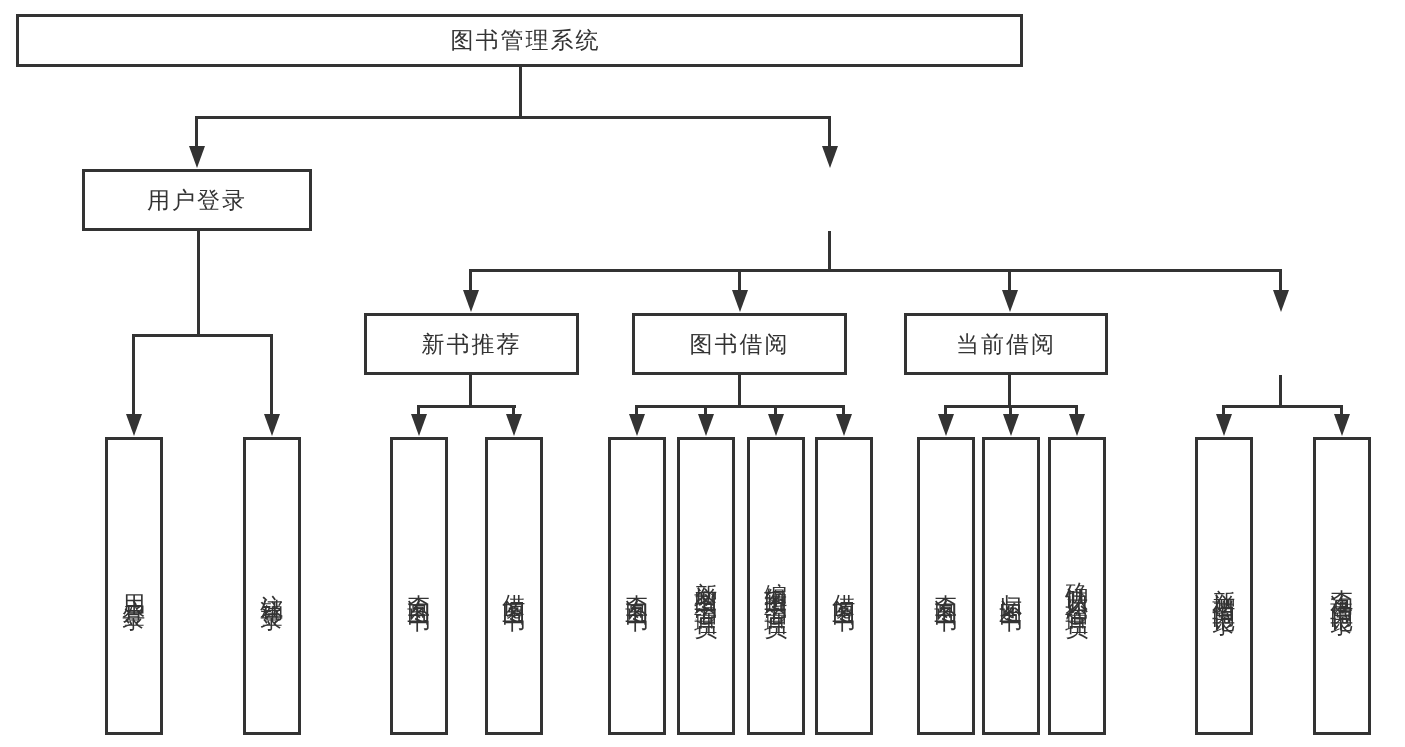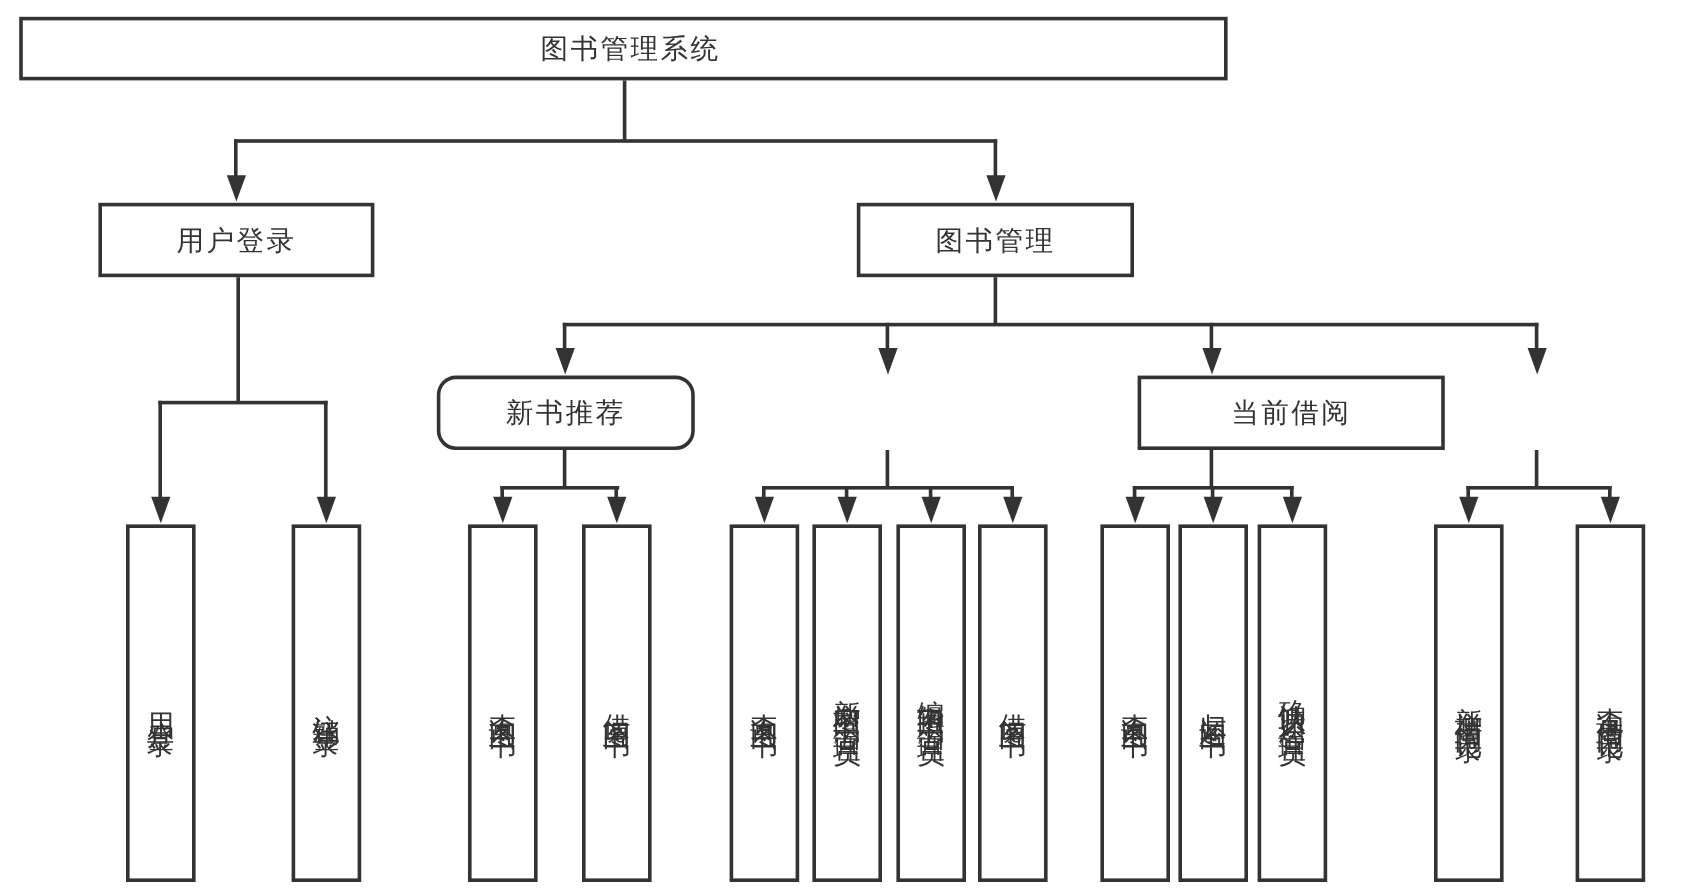--- a/index.html
+++ b/index.html
@@ -73,24 +73,24 @@
   }
 </style>
 </head>
 <body>
 
 <div class="canvas">
 
   <div class="node rootnode" style="left:16px; top:14px; width:1007px; height:53px;padding-left:12px;">图书管理系统</div>
 
   <div class="node hnode" style="left:82px; top:169px; width:230px;">用户登录</div>
-  <div class="node hnode" style="left:714px; top:169px; width:231px;">图书管理</div>
 
-  <div class="node hnode" style="left:364px; top:313px; width:215px;border-radius:16px;">新书推荐</div>
-  <div class="node hnode" style="left:948px; top:313px; width:256px;">当前借阅</div>
+  <div class="node hnode" style="left:364px; top:313px; width:215px;">新书推荐</div>
+  <div class="node hnode" style="left:632px; top:313px; width:215px;">图书借阅</div>
+  <div class="node hnode" style="left:904px; top:313px; width:204px;">当前借阅</div>
 
   <div class="node vnode" style="left:105px;">用户登录</div>
   <div class="node vnode" style="left:243px;">注销登录</div>
 
   <div class="node vnode" style="left:390px;">查询图书</div>
   <div class="node vnode" style="left:485px;">借阅图书</div>
 
   <div class="node vnode" style="left:608px;">查询图书</div>
   <div class="node vnode" style="left:677px;">新增图书（管理员）</div>
   <div class="node vnode" style="left:747px;">编辑图书（管理员）</div>

